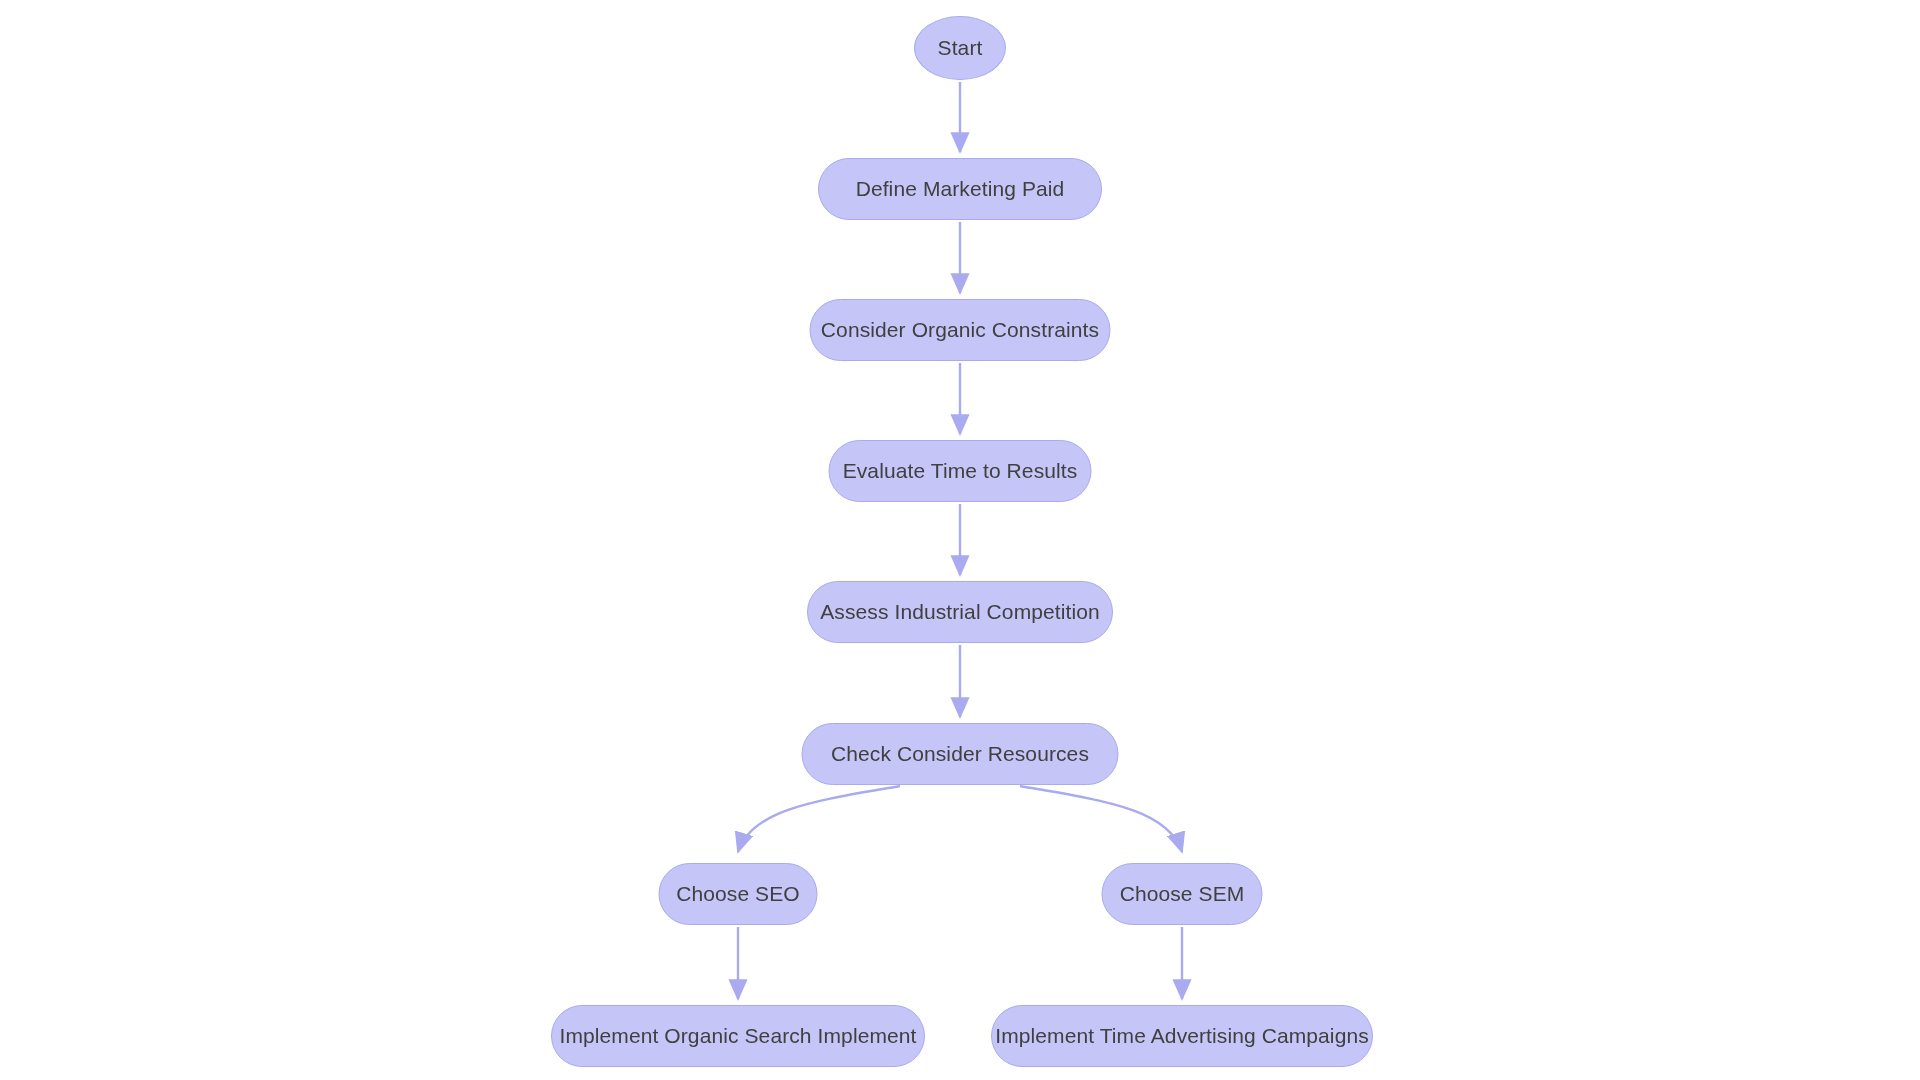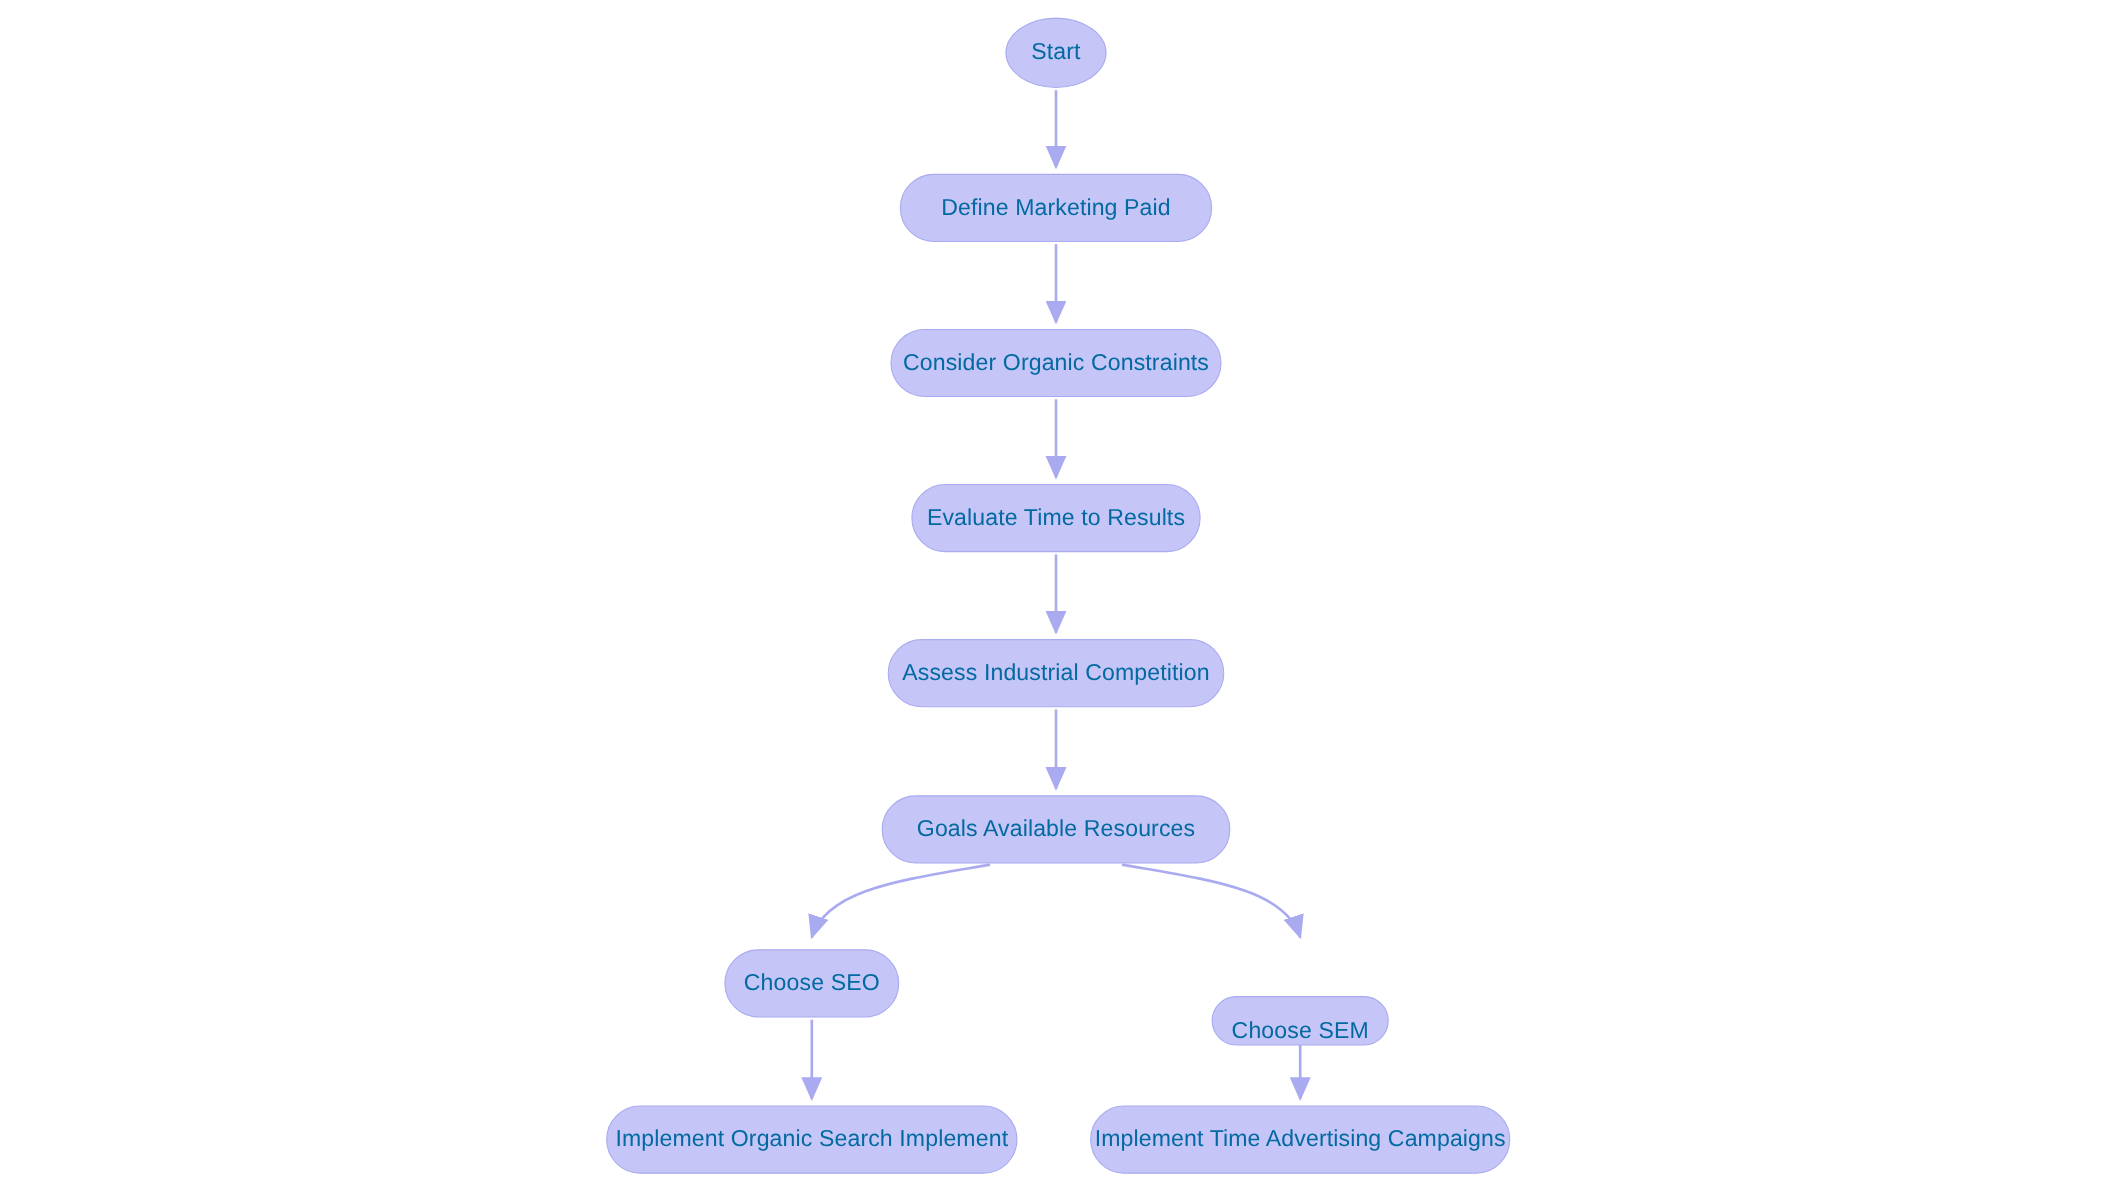--- a/index.html
+++ b/index.html
@@ -28,21 +28,21 @@
     pointer-events: none;
   }
   .node {
     position: absolute;
     box-sizing: border-box;
     display: flex;
     align-items: center;
     justify-content: center;
     background: #c5c6f7;
     border: 1.4px solid #a9aaf0;
-    color: #0369a1;
+    color: #404040;
     font-size: 21px;
     font-weight: 400;
     letter-spacing: 0.1px;
     white-space: nowrap;
     transform: translate(-50%, -50%);
   }
   .node-pill {
     border-radius: 999px;
   }
   .node-terminal {
@@ -91,28 +91,28 @@
 
   <div class="node node-pill" style="left:960px; top:471px; width:263px; height:62px;">
     <span class="node-label">Evaluate Time to Results</span>
   </div>
 
   <div class="node node-pill" style="left:960px; top:612px; width:306px; height:62px;">
     <span class="node-label">Assess Industrial Competition</span>
   </div>
 
   <div class="node node-pill" style="left:960px; top:754px; width:317px; height:62px;">
-    <span class="node-label">Goals Available Resources</span>
+    <span class="node-label">Check Consider Resources</span>
   </div>
 
   <div class="node node-pill" style="left:738px; top:894px; width:159px; height:62px;">
     <span class="node-label">Choose SEO</span>
   </div>
 
-  <div class="node node-pill" style="left:1182px; top:928px; width:161px; height:45px;align-items:flex-end;">
+  <div class="node node-pill" style="left:1182px; top:894px; width:161px; height:62px;">
     <span class="node-label">Choose SEM</span>
   </div>
 
   <div class="node node-pill" style="left:738px; top:1036px; width:374px; height:62px;">
     <span class="node-label">Implement Organic Search Implement</span>
   </div>
 
   <div class="node node-pill" style="left:1182px; top:1036px; width:382px; height:62px;">
     <span class="node-label">Implement Time Advertising Campaigns</span>
   </div>

